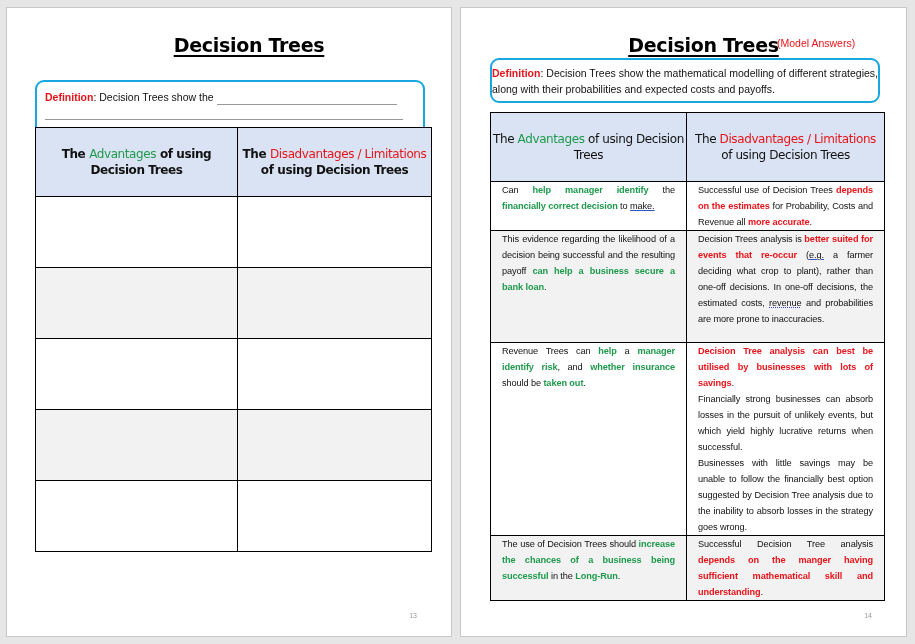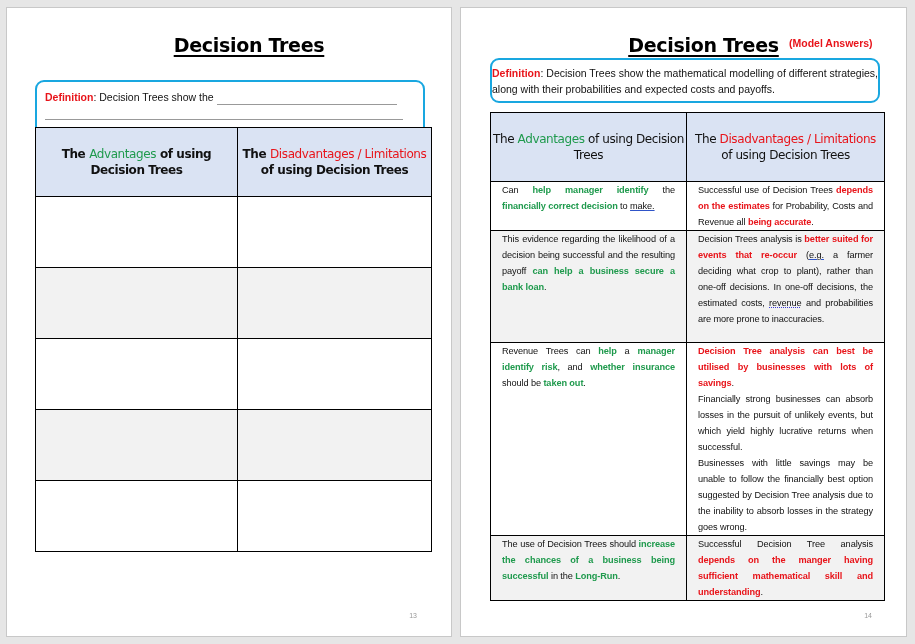--- a/index.html
+++ b/index.html
@@ -12,21 +12,21 @@
     #page1 { left: 6px; width: 446px; }
     #page2 { left: 460px; width: 447px; }
     .title {
       position: absolute; top: 26px; left: 0; right: 0; text-align: center;
       font-family: "DejaVu Sans", sans-serif; font-weight: bold; font-size: 19px;
       color: #000; letter-spacing: -0.3px; margin-left: 40px;
     }
     .title span { text-decoration: underline; text-decoration-thickness: 2px; text-underline-offset: 3px; }
     #page2 .title { left: 0; right: 0; }
     .model-answers {
-      position: absolute; top: 29px; left: 328px; font-size: 10.5px; font-weight: bold; color: #e8141a;
+      position: absolute; top: 29px; left: 316px; font-size: 10.5px; font-weight: normal; color: #e8141a;
     }
     .def-box {
       position: absolute; border: 2px solid #19a7e0; border-radius: 9px; background: #fff;
       font-size: 10.5px; color: #111; line-height: 16px;
     }
     #page1 .def-box { left: 28px; top: 48px; width: 390px; height: 58px; padding: 7px 8px; margin-top: 24px; }
     #page2 .def-box { left: 29px; top: 50px; width: 390px; height: 45px; padding: 5px 0; text-align: justify; }
     .red { color: #e8141a; font-weight: bold; }
     .green { color: #1f9a4d; font-weight: bold; }
     .blank-line { display: inline-block; width: 180px; border-bottom: 1px solid #999; height: 11px; vertical-align: bottom; }
@@ -116,21 +116,21 @@
       </colgroup>
     <thead>
       <tr>
         <th><span>The </span><span class="green">Advantages</span><span> of using Decision Trees</span></th>
         <th><span>The </span><span class="red">Disadvantages / Limitations</span><span> of using Decision Trees</span></th>
       </tr>
     </thead>
     <tbody id="answers-body">
       <tr style="height:48px">
         <td><span>Can </span><span class="green">help manager identify</span><span> the </span><span class="green">financially correct decision</span><span> to </span><span class="ul-blue">make.</span></td>
-        <td><span>Successful use of Decision Trees </span><span class="red">depends on the estimates</span><span> for Probability, Costs and Revenue all </span><span class="red">being accurate</span><span>.</span></td>
+        <td><span>Successful use of Decision Trees </span><span class="red">depends on the estimates</span><span> for Probability, Costs and Revenue all </span><span class="red">more accurate</span><span>.</span></td>
       </tr>
       <tr class="shade" style="height:112px">
         <td><span>This evidence regarding the likelihood of a decision being successful and the resulting payoff </span><span class="green">can help a business secure a bank loan</span><span>.</span></td>
         <td><span>Decision Trees analysis is </span><span class="red">better suited for events that re-occur</span><span> (</span><span class="ul-blue">e.g.</span><span> a farmer deciding what crop to plant), rather than one-off decisions. In one-off decisions, the estimated costs, </span><span class="ul-dots">revenue</span><span> and probabilities are more prone to inaccuracies.</span></td>
       </tr>
       <tr style="height:192px">
         <td><span>Revenue Trees can </span><span class="green">help</span><span> a </span><span class="green">manager identify risk</span><span>, and </span><span class="green">whether insurance</span><span> should be </span><span class="green">taken out</span><span>.</span></td>
         <td>
             <span class="para"><span class="red">Decision Tree analysis can best be utilised by businesses with lots of savings</span><span>.</span></span>
             <span class="para"><span>Financially strong businesses can absorb losses in the pursuit of unlikely events, but which yield highly lucrative returns when successful.</span></span>

